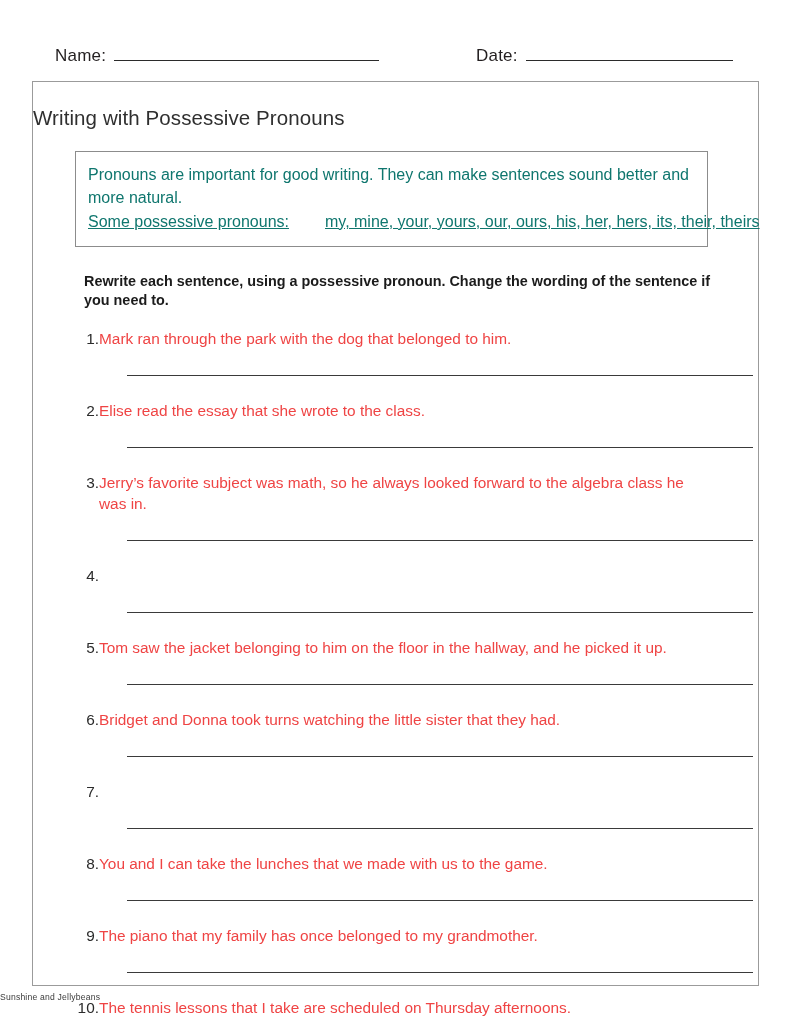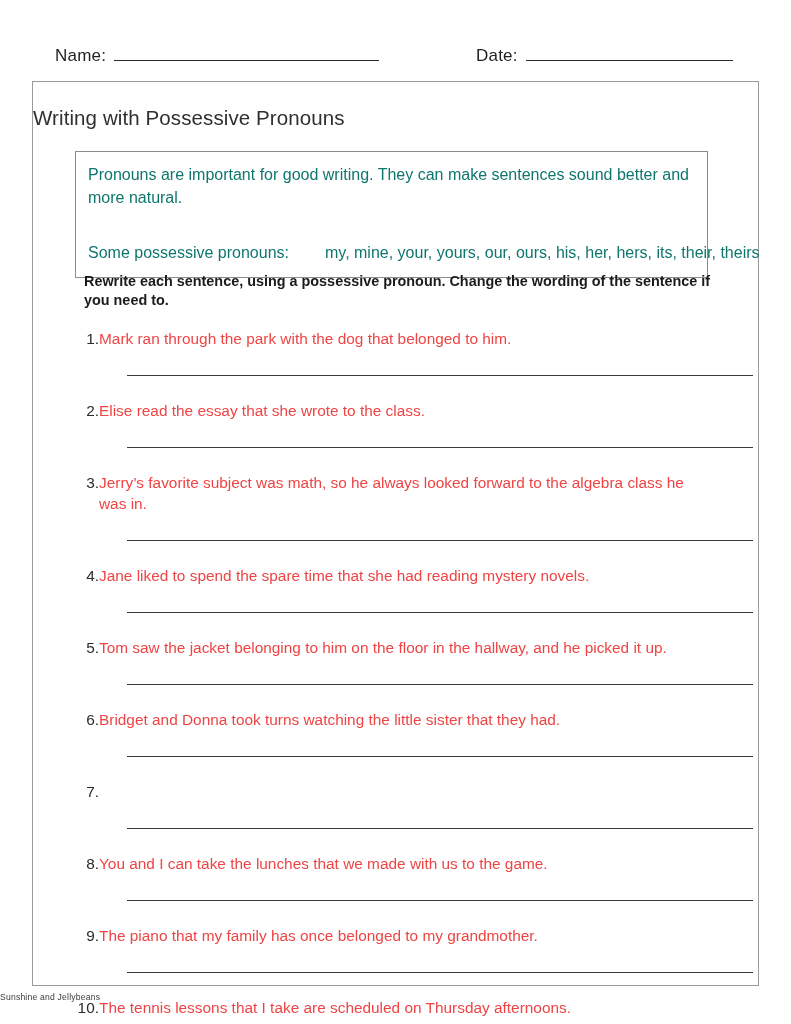--- a/index.html
+++ b/index.html
@@ -75,22 +75,23 @@
     box-sizing: border-box;
     border: 1.3px solid #8c8c8c;
     padding: 11px 12px 13px 12px;
   }
   .info-line {
     font-size: 16px;
     line-height: 23px;
     color: #0f766e;
   }
   .info-line.second {
-    margin-top: 32px;
+    margin-top: 1px;
     display: flex;
+    text-decoration: underline;
   }
   .info-key { white-space: nowrap; }
   .info-val { margin-left: 36px; white-space: nowrap; }
 
   
   .directions {
     position: absolute;
     left: 44px;
     top: 190px;
     width: 630px;
@@ -204,21 +205,20 @@
         <span class="q-text">Jerry’s favorite subject was math, so he always looked forward to the algebra class he was in.</span>
       </div>
       <div class="gap-1"></div>
       <div class="answer-rule"></div>
       <div class="gap-2"></div>
     </div>
 
     <div class="q-item">
       <div class="q-row">
         <span class="q-num">4.</span>
-        <span class="q-text">Jane liked to spend the spare time that she had reading mystery novels.</span>
       </div>
       <div class="gap-1"></div>
       <div class="answer-rule"></div>
       <div class="gap-2"></div>
     </div>
 
     <div class="q-item">
       <div class="q-row">
         <span class="q-num">5.</span>
         <span class="q-text">Tom saw the jacket belonging to him on the floor in the hallway, and he picked it up.</span>

